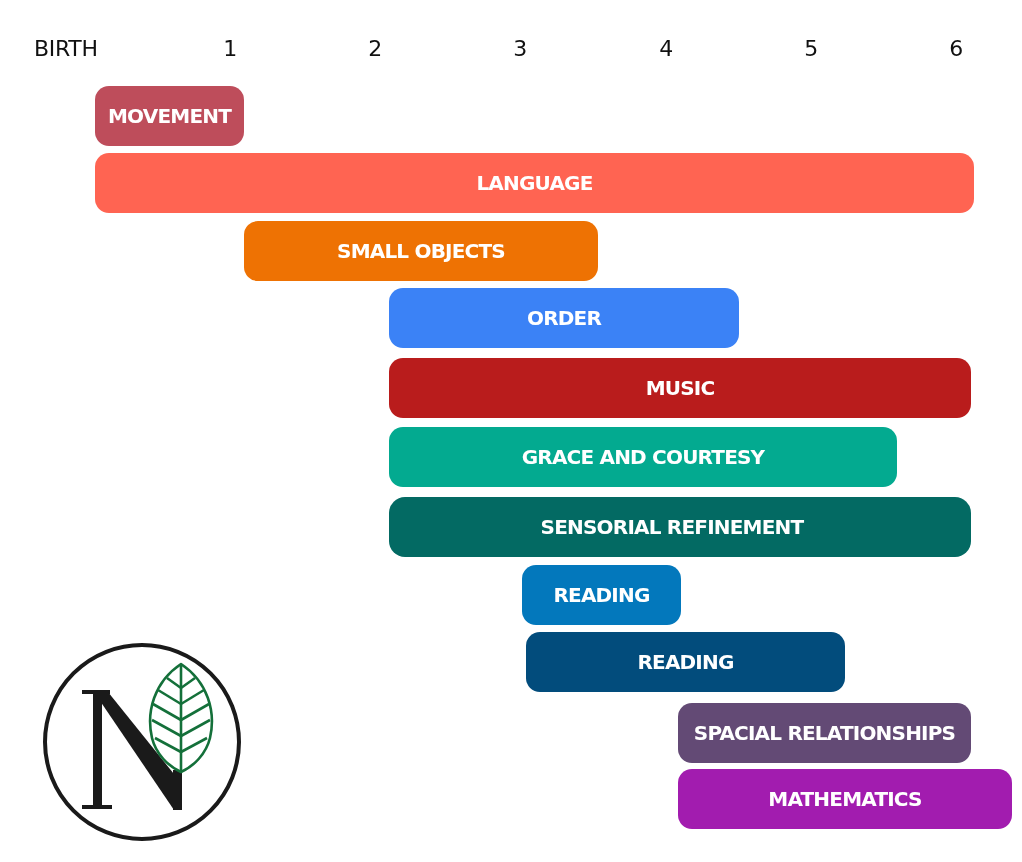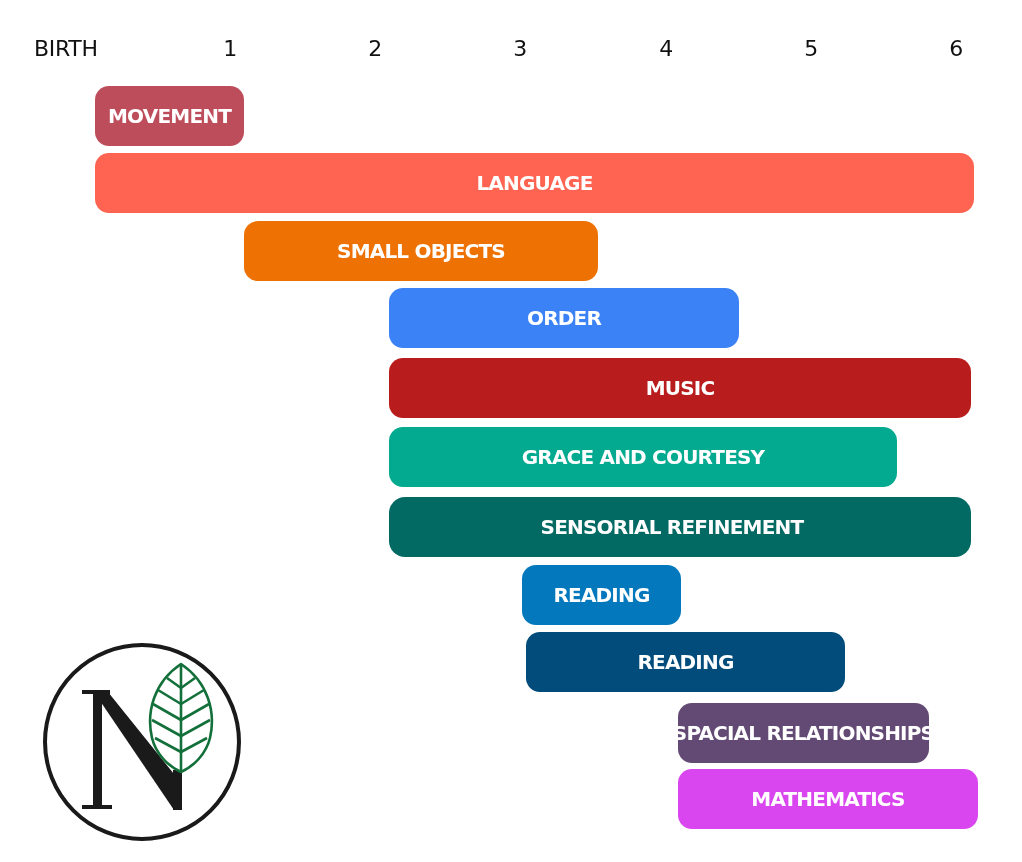--- a/index.html
+++ b/index.html
@@ -49,24 +49,24 @@
     </div>
     <div class="bar" style="left: 389px; top: 497px; width: 582px; background: rgb(3, 106, 99); border-radius: 16px;">
       <span style="margin-left: -16px;">SENSORIAL REFINEMENT</span>
     </div>
     <div class="bar" style="left: 522px; top: 565px; width: 159px; background: rgb(3, 120, 188);">
       <span>READING</span>
     </div>
     <div class="bar" style="left: 526px; top: 632px; width: 319px; background: rgb(2, 76, 124);">
       <span>READING</span>
     </div>
-    <div class="bar" style="left: 678px; top: 703px; width: 251px; background: rgb(99, 74, 117);">
+    <div class="bar" style="left: 678px; top: 703px; width: 293px; background: rgb(99, 74, 117);">
       <span>SPACIAL RELATIONSHIPS</span>
     </div>
-    <div class="bar" style="left: 678px; top: 769px; width: 300px; background: #d946ef;">
+    <div class="bar" style="left: 678px; top: 769px; width: 334px; background: #a21caf;">
       <span>MATHEMATICS</span>
     </div>
   </div>
 
 <div class="logo">
   <svg width="200" height="200" viewBox="0 0 200 200">
     <circle cx="100" cy="100" r="97" fill="#ffffff" stroke="#1A1A1A" stroke-width="4"></circle>
 
     <g fill="#1A1A1A">
       <rect x="40" y="48" width="28" height="4"></rect>

